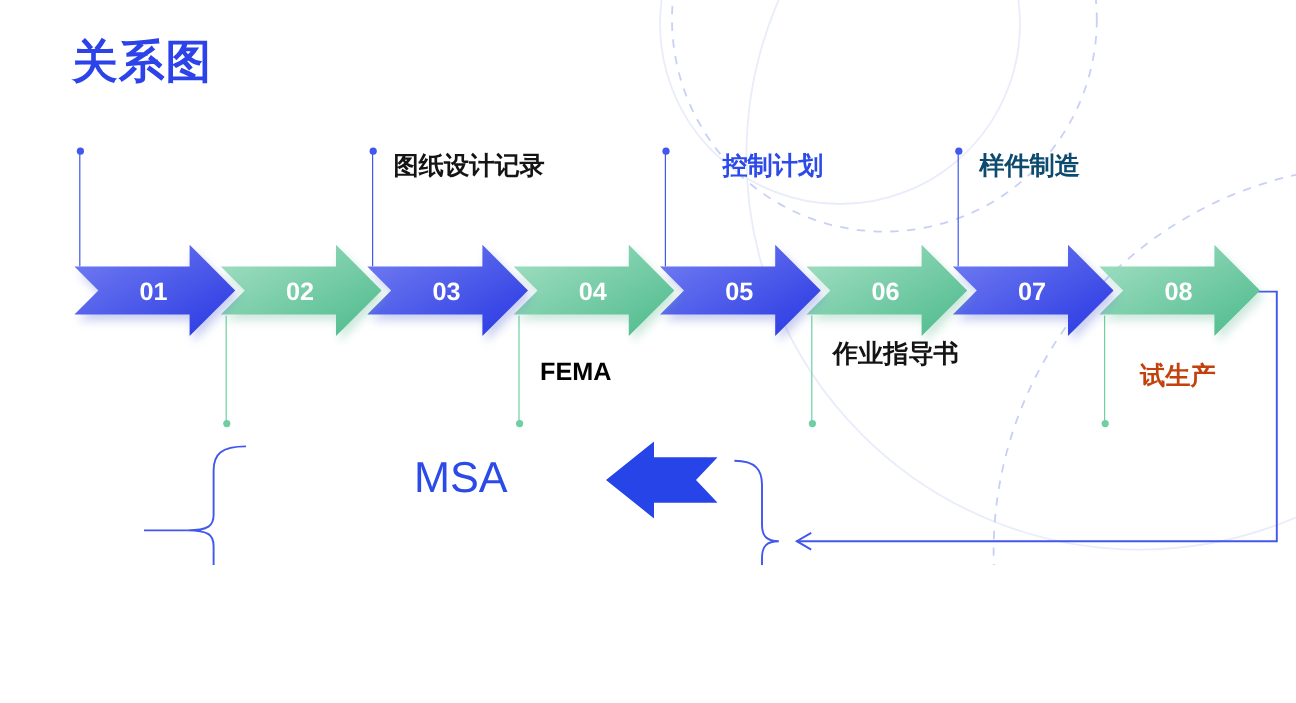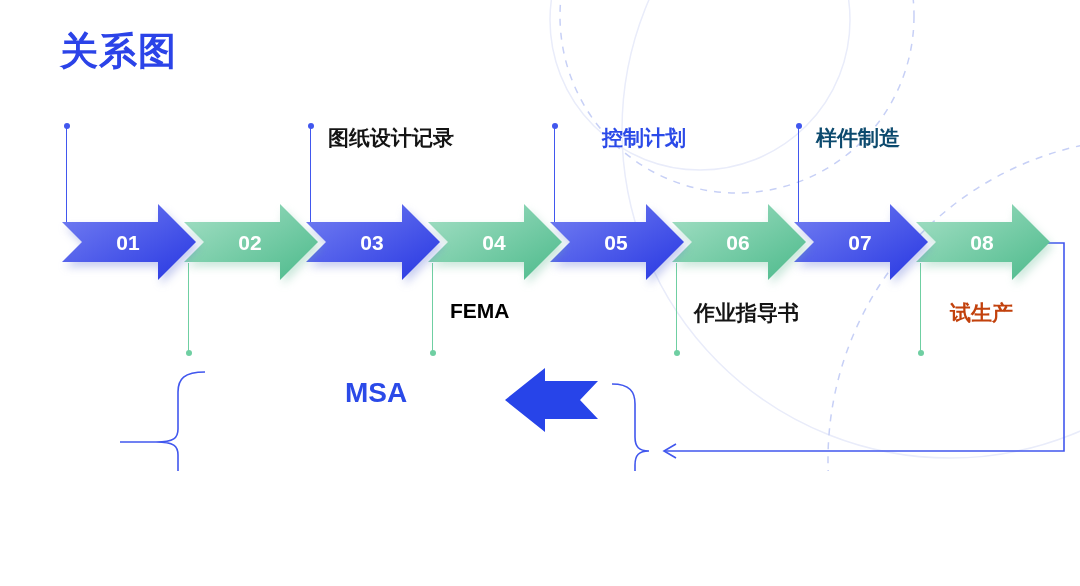--- a/index.html
+++ b/index.html
@@ -10,21 +10,21 @@
          letter-spacing:1px;z-index:30;}
   .step-arrow{position:absolute;top:204px;width:134px;height:76px;}
   .step-arrow.blue{filter:drop-shadow(3px 5px 4px rgba(96,114,212,.35));}
   .step-arrow.green{filter:drop-shadow(3px 5px 4px rgba(110,190,155,.35));}
   .step-num{font-size:21px;font-weight:700;fill:#ffffff;}
   .conn-line{position:absolute;width:0;border-left:1.6px solid;z-index:2;}
   .conn-dot{position:absolute;width:6px;height:6px;border-radius:50%;z-index:2;}
   .step-label{position:absolute;font-size:21px;font-weight:700;white-space:nowrap;z-index:30;}
   .ppap{position:absolute;left:10px;top:414px;font-size:46px;font-weight:800;
         color:#141414;z-index:30;letter-spacing:1px;}
-  .msa{position:absolute;left:345px;top:377px;font-size:28px;font-weight:700;z-index:30;}
+  .msa{position:absolute;left:345px;top:377px;font-size:36px;font-weight:400;z-index:30;}
   .cpk{position:absolute;left:207px;top:474px;font-size:38px;font-weight:800;z-index:30;}
   .left-arrow{position:absolute;left:505px;z-index:20;}
 </style>
 </head>
 <body>
 
 <div class="canvas">
 
   <svg id="decor" width="1080" height="586" viewBox="0 0 1080 586">
     <defs>
@@ -104,20 +104,20 @@
     <div class="conn-dot" style="left: 308px; background: rgb(65, 87, 238); top: 123px;"></div>
     <div class="step-label" style="left: 328px; top: 124px; color: rgb(20, 20, 20);">图纸设计记录</div>
     <div class="conn-line" style="left: 432px; border-color: rgb(111, 207, 162); top: 263px; height: 88px;"></div>
     <div class="conn-dot" style="left: 430px; background: rgb(111, 207, 162); top: 350px;"></div>
     <div class="step-label" style="left: 450px; top: 299px; color: #000000;">FEMA</div>
     <div class="conn-line" style="left: 554px; border-color: rgb(65, 87, 238); top: 127px; height: 95px;"></div>
     <div class="conn-dot" style="left: 552px; background: rgb(65, 87, 238); top: 123px;"></div>
     <div class="step-label" style="left: 572px; top: 124px; color: rgb(43, 74, 232); margin-left: 30px;">控制计划</div>
     <div class="conn-line" style="left: 676px; border-color: rgb(111, 207, 162); top: 263px; height: 88px;"></div>
     <div class="conn-dot" style="left: 674px; background: rgb(111, 207, 162); top: 350px;"></div>
-    <div class="step-label" style="left: 694px; top: 299px; color: rgb(20, 20, 20);">作业指导书</div>
+    <div class="step-label" style="left: 694px; top: 281px; color: rgb(20, 20, 20);">作业指导书</div>
     <div class="conn-line" style="left: 798px; border-color: rgb(65, 87, 238); top: 127px; height: 95px;"></div>
     <div class="conn-dot" style="left: 796px; background: rgb(65, 87, 238); top: 123px;"></div>
     <div class="step-label" style="left: 816px; top: 124px; color: #0c4a6e;">样件制造</div>
     <div class="conn-line" style="left: 920px; border-color: rgb(111, 207, 162); top: 263px; height: 88px;"></div>
     <div class="conn-dot" style="left: 918px; background: rgb(111, 207, 162); top: 350px;"></div>
     <div class="step-label" style="left: 950px; top: 299px; color: #c2410c;">试生产</div>
   </div>
 
 </body></html>

